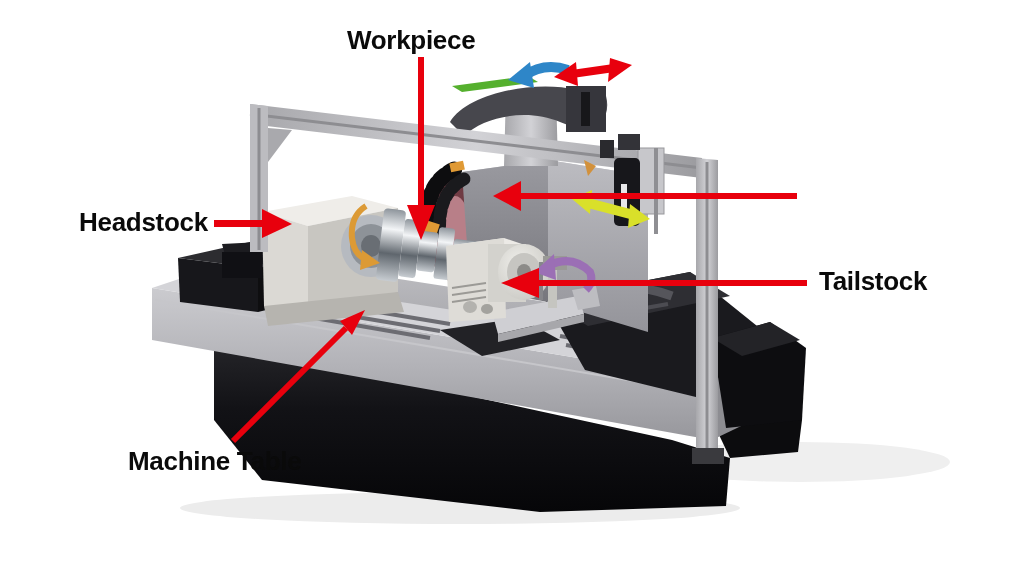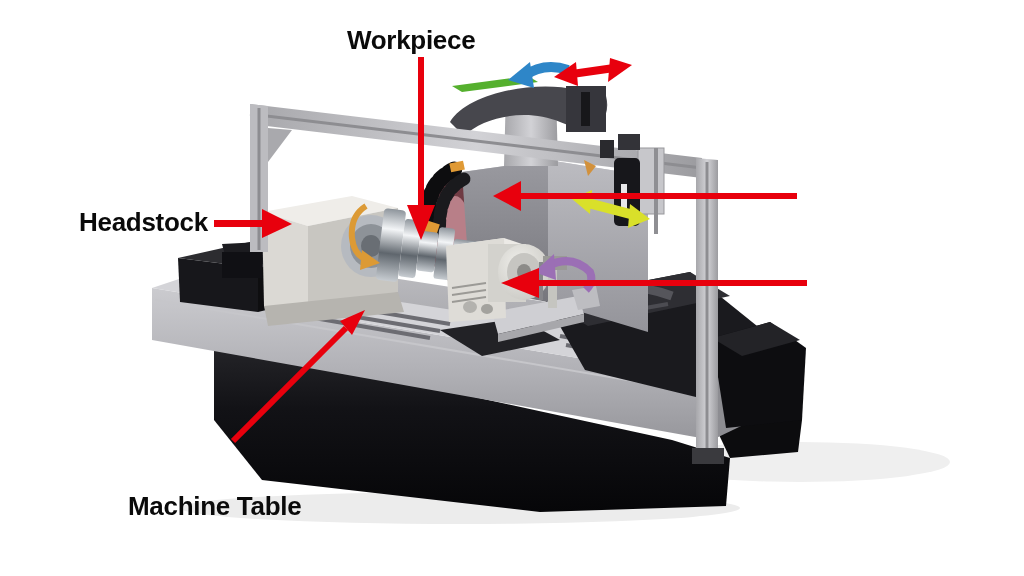--- a/index.html
+++ b/index.html
@@ -220,15 +220,16 @@
     <polygon points="521,181 521,211 493,196" fill="#e8000d"></polygon>
     <rect x="538" y="280" width="269" height="6" fill="#e8000d"></rect>
     <polygon points="539,268 539,298 501,283" fill="#e8000d"></polygon>
     <line x1="233" y1="441" x2="346" y2="328" stroke-width="6" stroke="#e8000d"></line>
     <polygon points="365,310 340,321 352,335" fill="#e8000d"></polygon>
   </g>
 </svg>
 
 <div class="callout" style="left:347px;top:27px;">Workpiece</div>
 <div class="callout" style="left:63px;top:209px;margin-left:16px;">Headstock</div>
-<div class="callout" style="left:128px;top:448px;margin-top:45px;">Machine Table</div>
+<div class="callout" style="left:819px;top:268px;">Tailstock</div>
+<div class="callout" style="left:128px;top:448px;">Machine Table</div>
 
 </div>
 
 </body></html>

